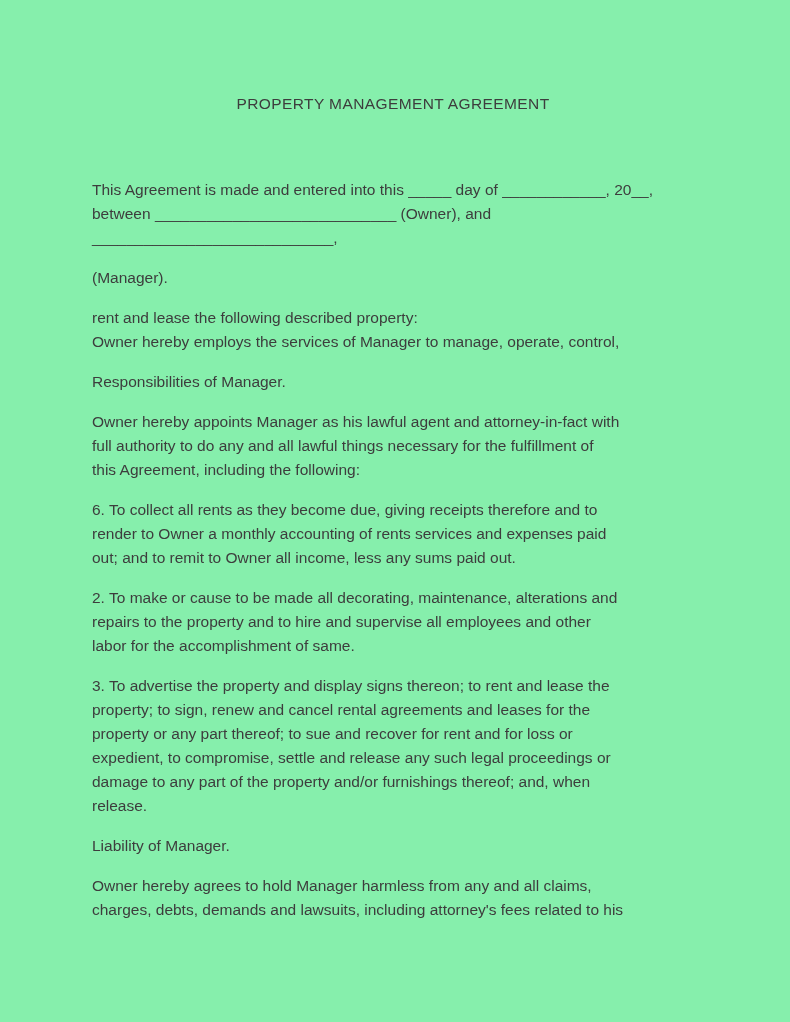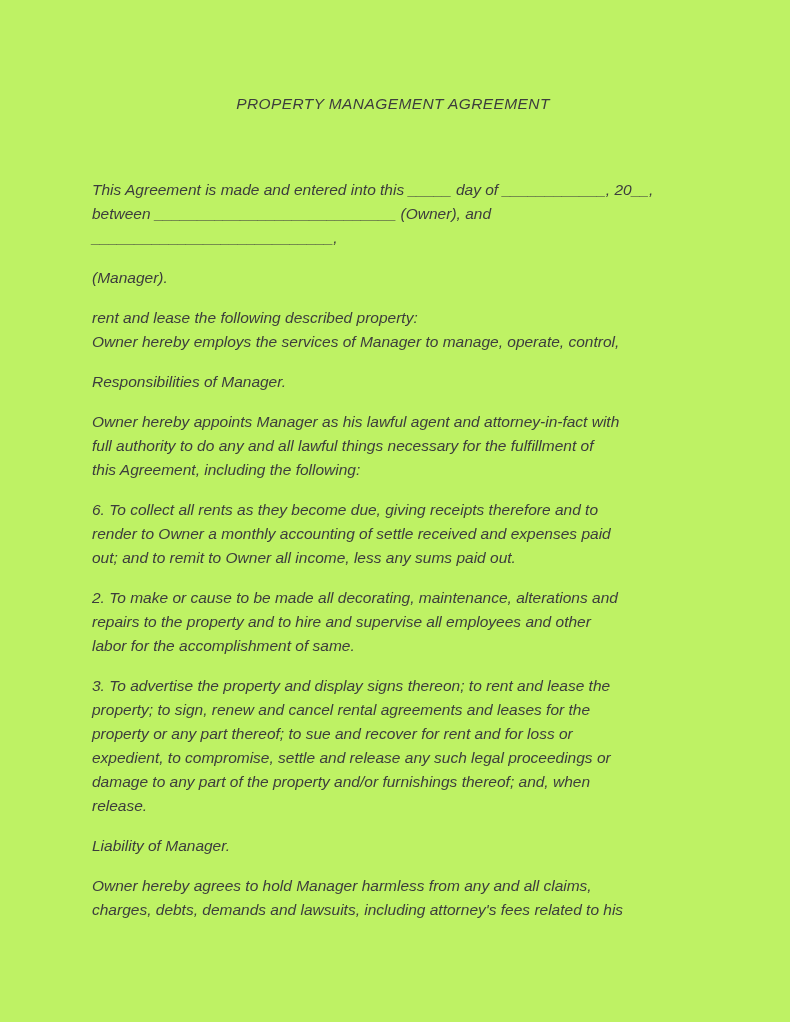--- a/index.html
+++ b/index.html
@@ -12,22 +12,21 @@
     height: 1022px;
     overflow: hidden;
     font-family: "Liberation Sans", sans-serif;
     color: #3d3d3d;
   }
   .document {
     box-sizing: border-box;
     width: 790px;
     height: 1022px;
     padding: 92px 96px 0 92px;
-    background: #bef264;
-    font-style: italic;
+    background: #86efac;
   }
   .doc-title {
     margin: 0 0 62px 0;
     font-size: 15.5px;
     font-weight: 400;
     line-height: 24px;
     letter-spacing: 0.4px;
     text-align: center;
     color: #3d3d3d;
   }
@@ -64,21 +63,21 @@
       <p class="para">
         <span class="line">Responsibilities of Manager.</span>
       </p>
       <p class="para">
         <span class="line">Owner hereby appoints Manager as his lawful agent and attorney-in-fact with</span>
         <span class="line">full authority to do any and all lawful things necessary for the fulfillment of</span>
         <span class="line">this Agreement, including the following:</span>
       </p>
       <p class="para">
         <span class="line">6. To collect all rents as they become due, giving receipts therefore and to</span>
-        <span class="line">render to Owner a monthly accounting of settle received and expenses paid</span>
+        <span class="line">render to Owner a monthly accounting of rents services and expenses paid</span>
         <span class="line">out; and to remit to Owner all income, less any sums paid out.</span>
       </p>
       <p class="para">
         <span class="line">2. To make or cause to be made all decorating, maintenance, alterations and</span>
         <span class="line">repairs to the property and to hire and supervise all employees and other</span>
         <span class="line">labor for the accomplishment of same.</span>
       </p>
       <p class="para">
         <span class="line">3. To advertise the property and display signs thereon; to rent and lease the</span>
         <span class="line">property; to sign, renew and cancel rental agreements and leases for the</span>

